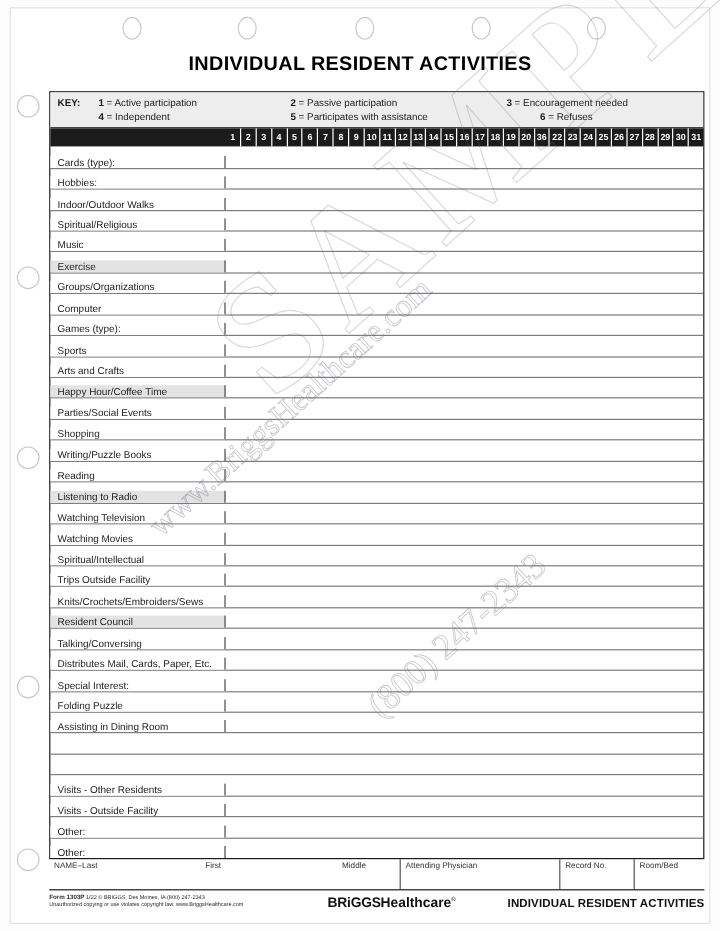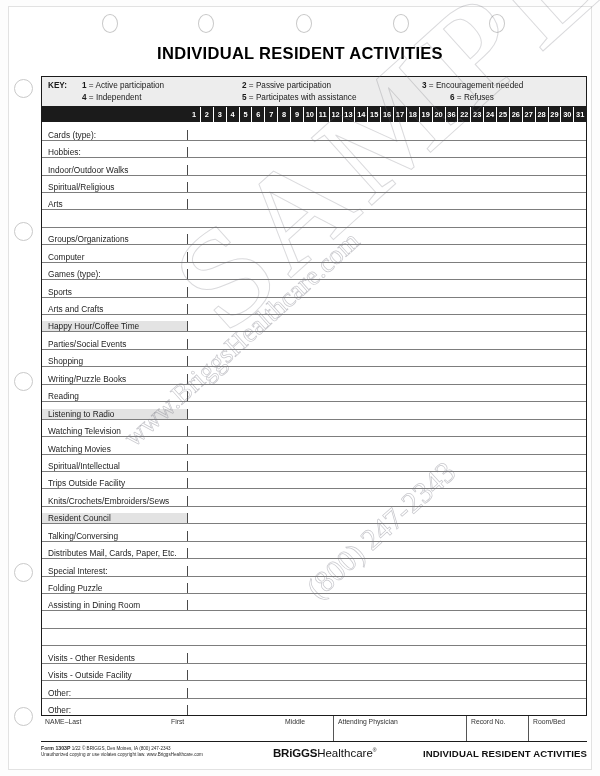--- a/index.html
+++ b/index.html
@@ -215,21 +215,21 @@
   }
   .legal b { font-size: 5.2px; }
   .brand {
     position: absolute;
     left: 232px; top: 2px;
     font-size: 11.5px;
     color: #111;
     white-space: nowrap;
   }
   .brand .briggs { font-weight: bold; letter-spacing: -0.2px; }
-  .brand .hc { font-weight: normal; margin-top: 27px; }
+  .brand .hc { font-weight: bold; margin-top: 27px; }
   .brand .tm { font-size: 5px; vertical-align: super; }
   .foot-title {
     position: absolute;
     right: 0; top: 3px;
     font-size: 9.6px;
     font-weight: bold;
     color: #111;
     white-space: nowrap;
     letter-spacing: .1px;
   }
@@ -492,21 +492,21 @@
             <div class="cell-day"></div>
             <div class="cell-day col-shaded"></div>
             <div class="cell-day"></div>
             <div class="cell-day"></div>
             <div class="cell-day"></div>
             <div class="cell-day"></div>
             <div class="cell-day col-shaded"></div>
           </div>
         </div>
         <div class="row">
-          <div class="cell-label">Arts</div>
+          <div class="cell-label">Music</div>
           <div class="days">
             <div class="cell-day col-shaded"></div>
             <div class="cell-day"></div>
             <div class="cell-day"></div>
             <div class="cell-day"></div>
             <div class="cell-day"></div>
             <div class="cell-day col-shaded"></div>
             <div class="cell-day"></div>
             <div class="cell-day"></div>
             <div class="cell-day"></div>
@@ -528,20 +528,21 @@
             <div class="cell-day"></div>
             <div class="cell-day col-shaded"></div>
             <div class="cell-day"></div>
             <div class="cell-day"></div>
             <div class="cell-day"></div>
             <div class="cell-day"></div>
             <div class="cell-day col-shaded"></div>
           </div>
         </div>
         <div class="row shaded">
+          <div class="cell-label">Exercise</div>
           <div class="days">
             <div class="cell-day col-shaded"></div>
             <div class="cell-day"></div>
             <div class="cell-day"></div>
             <div class="cell-day"></div>
             <div class="cell-day"></div>
             <div class="cell-day col-shaded"></div>
             <div class="cell-day"></div>
             <div class="cell-day"></div>
             <div class="cell-day"></div>

